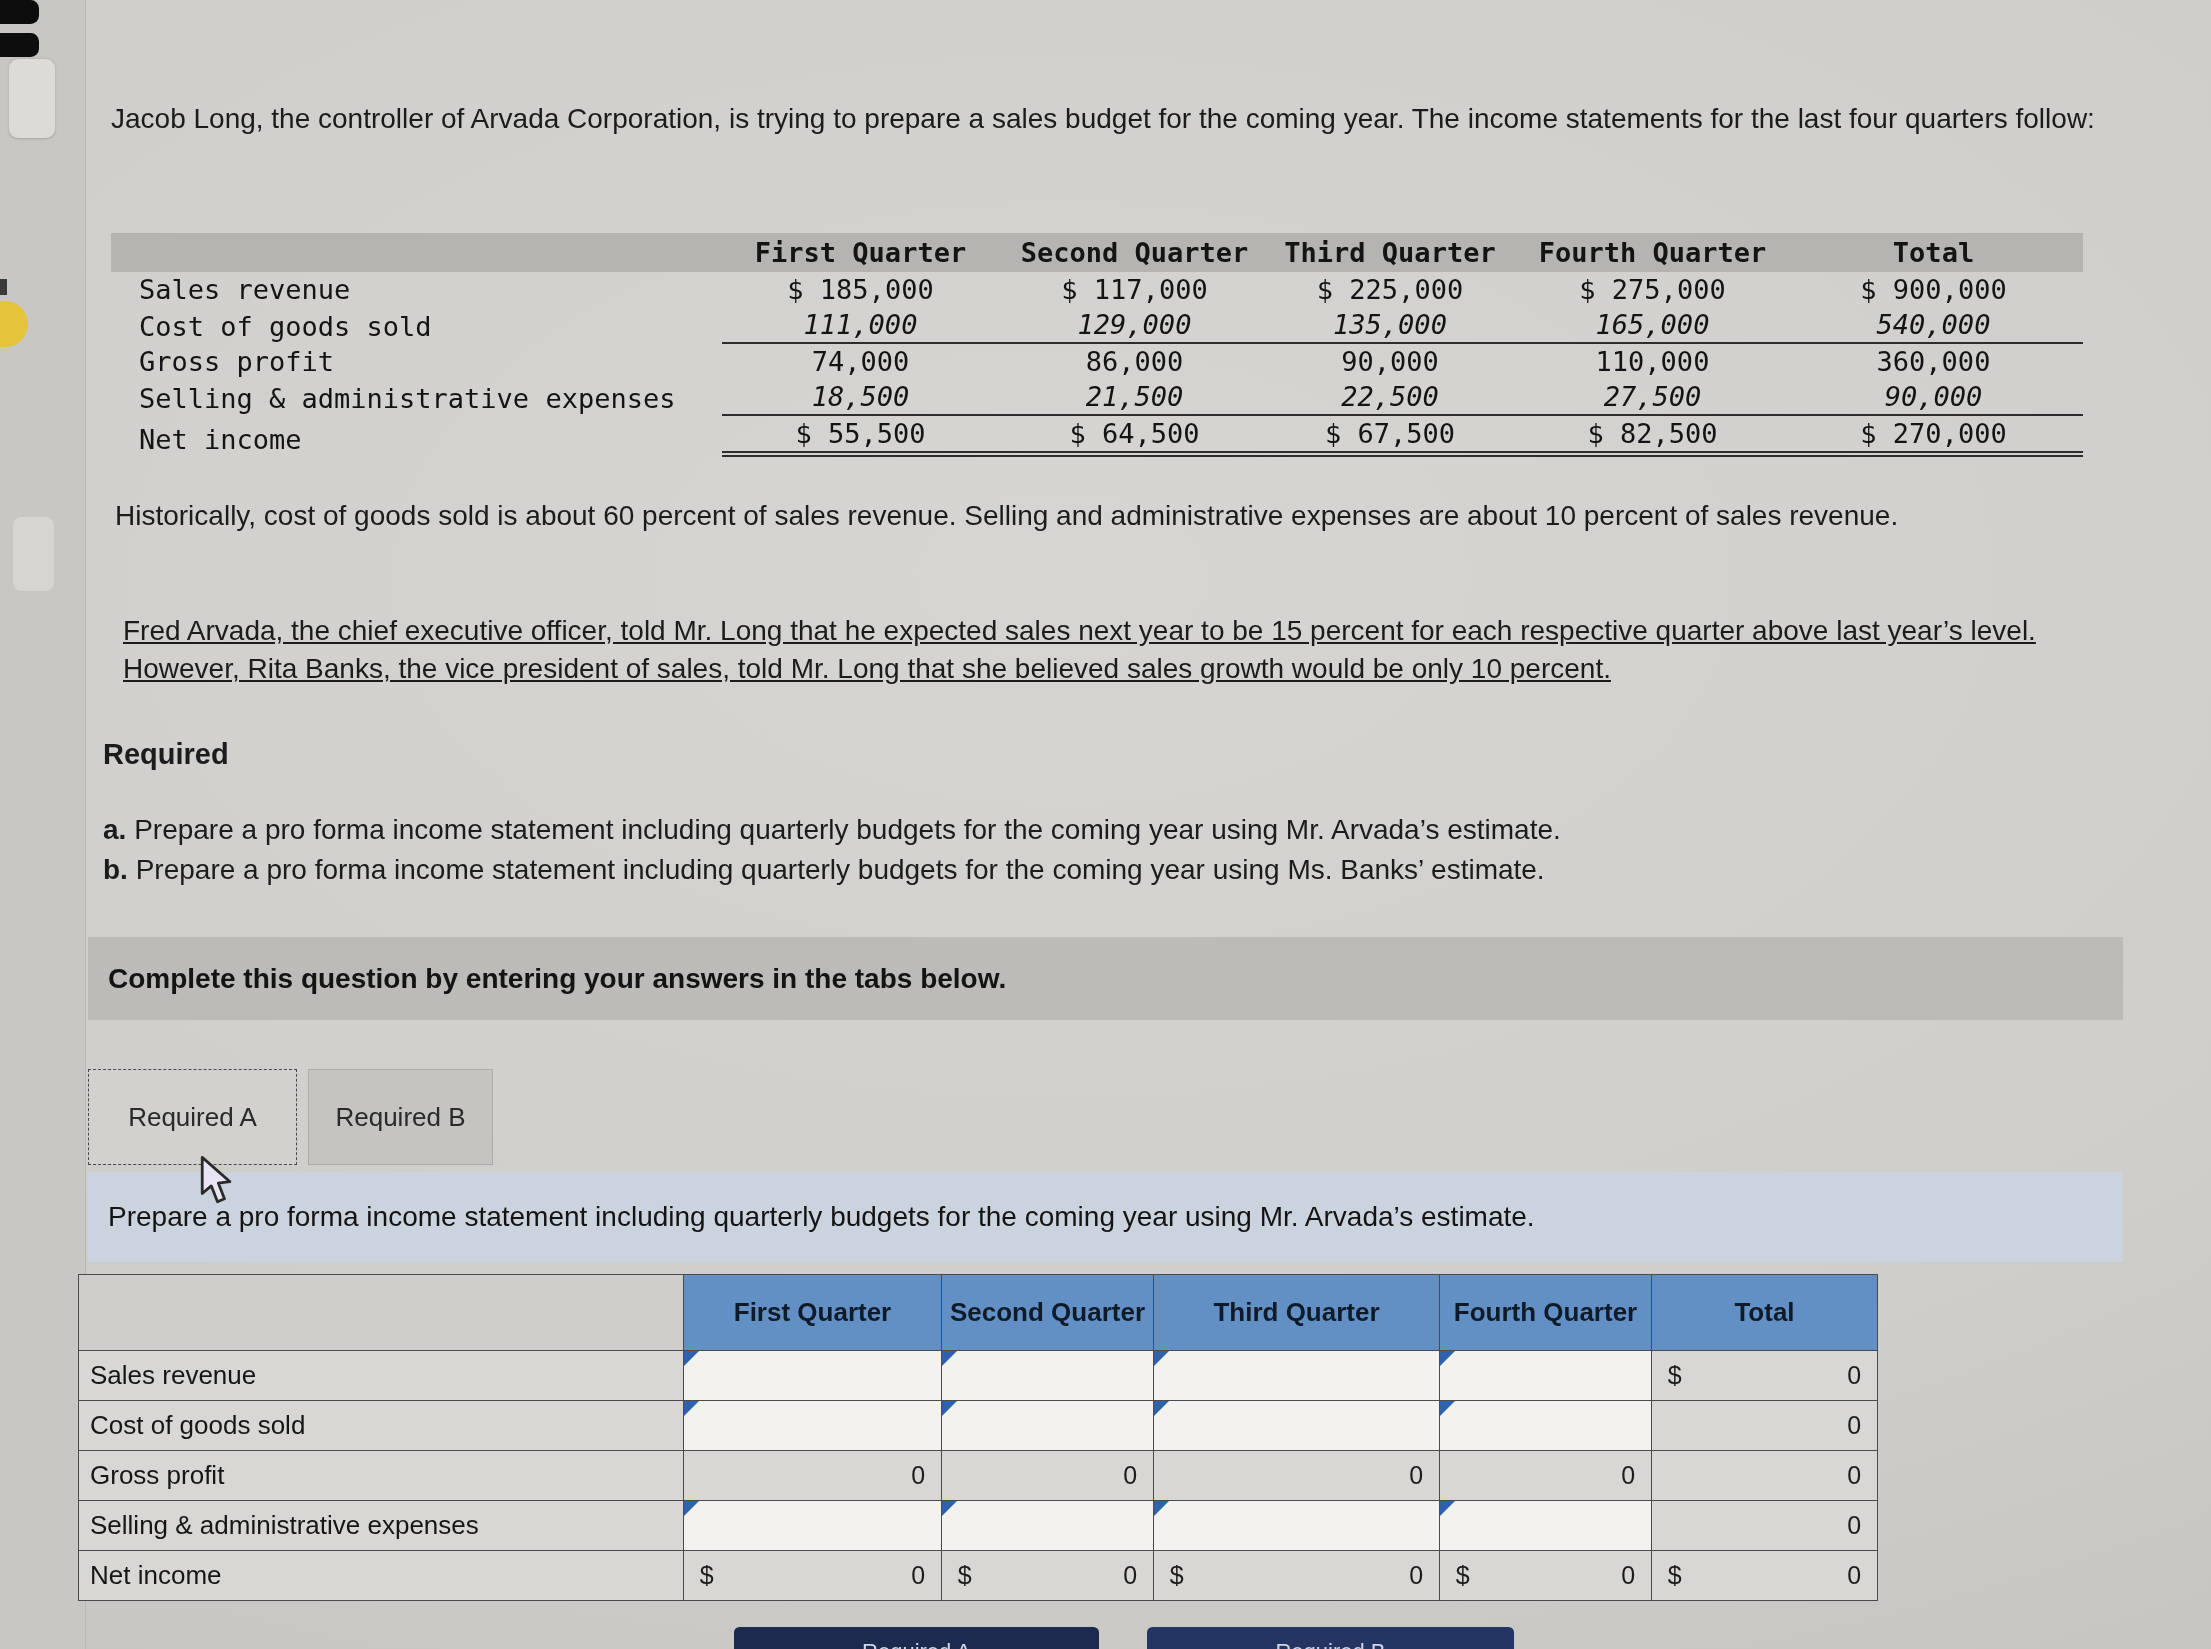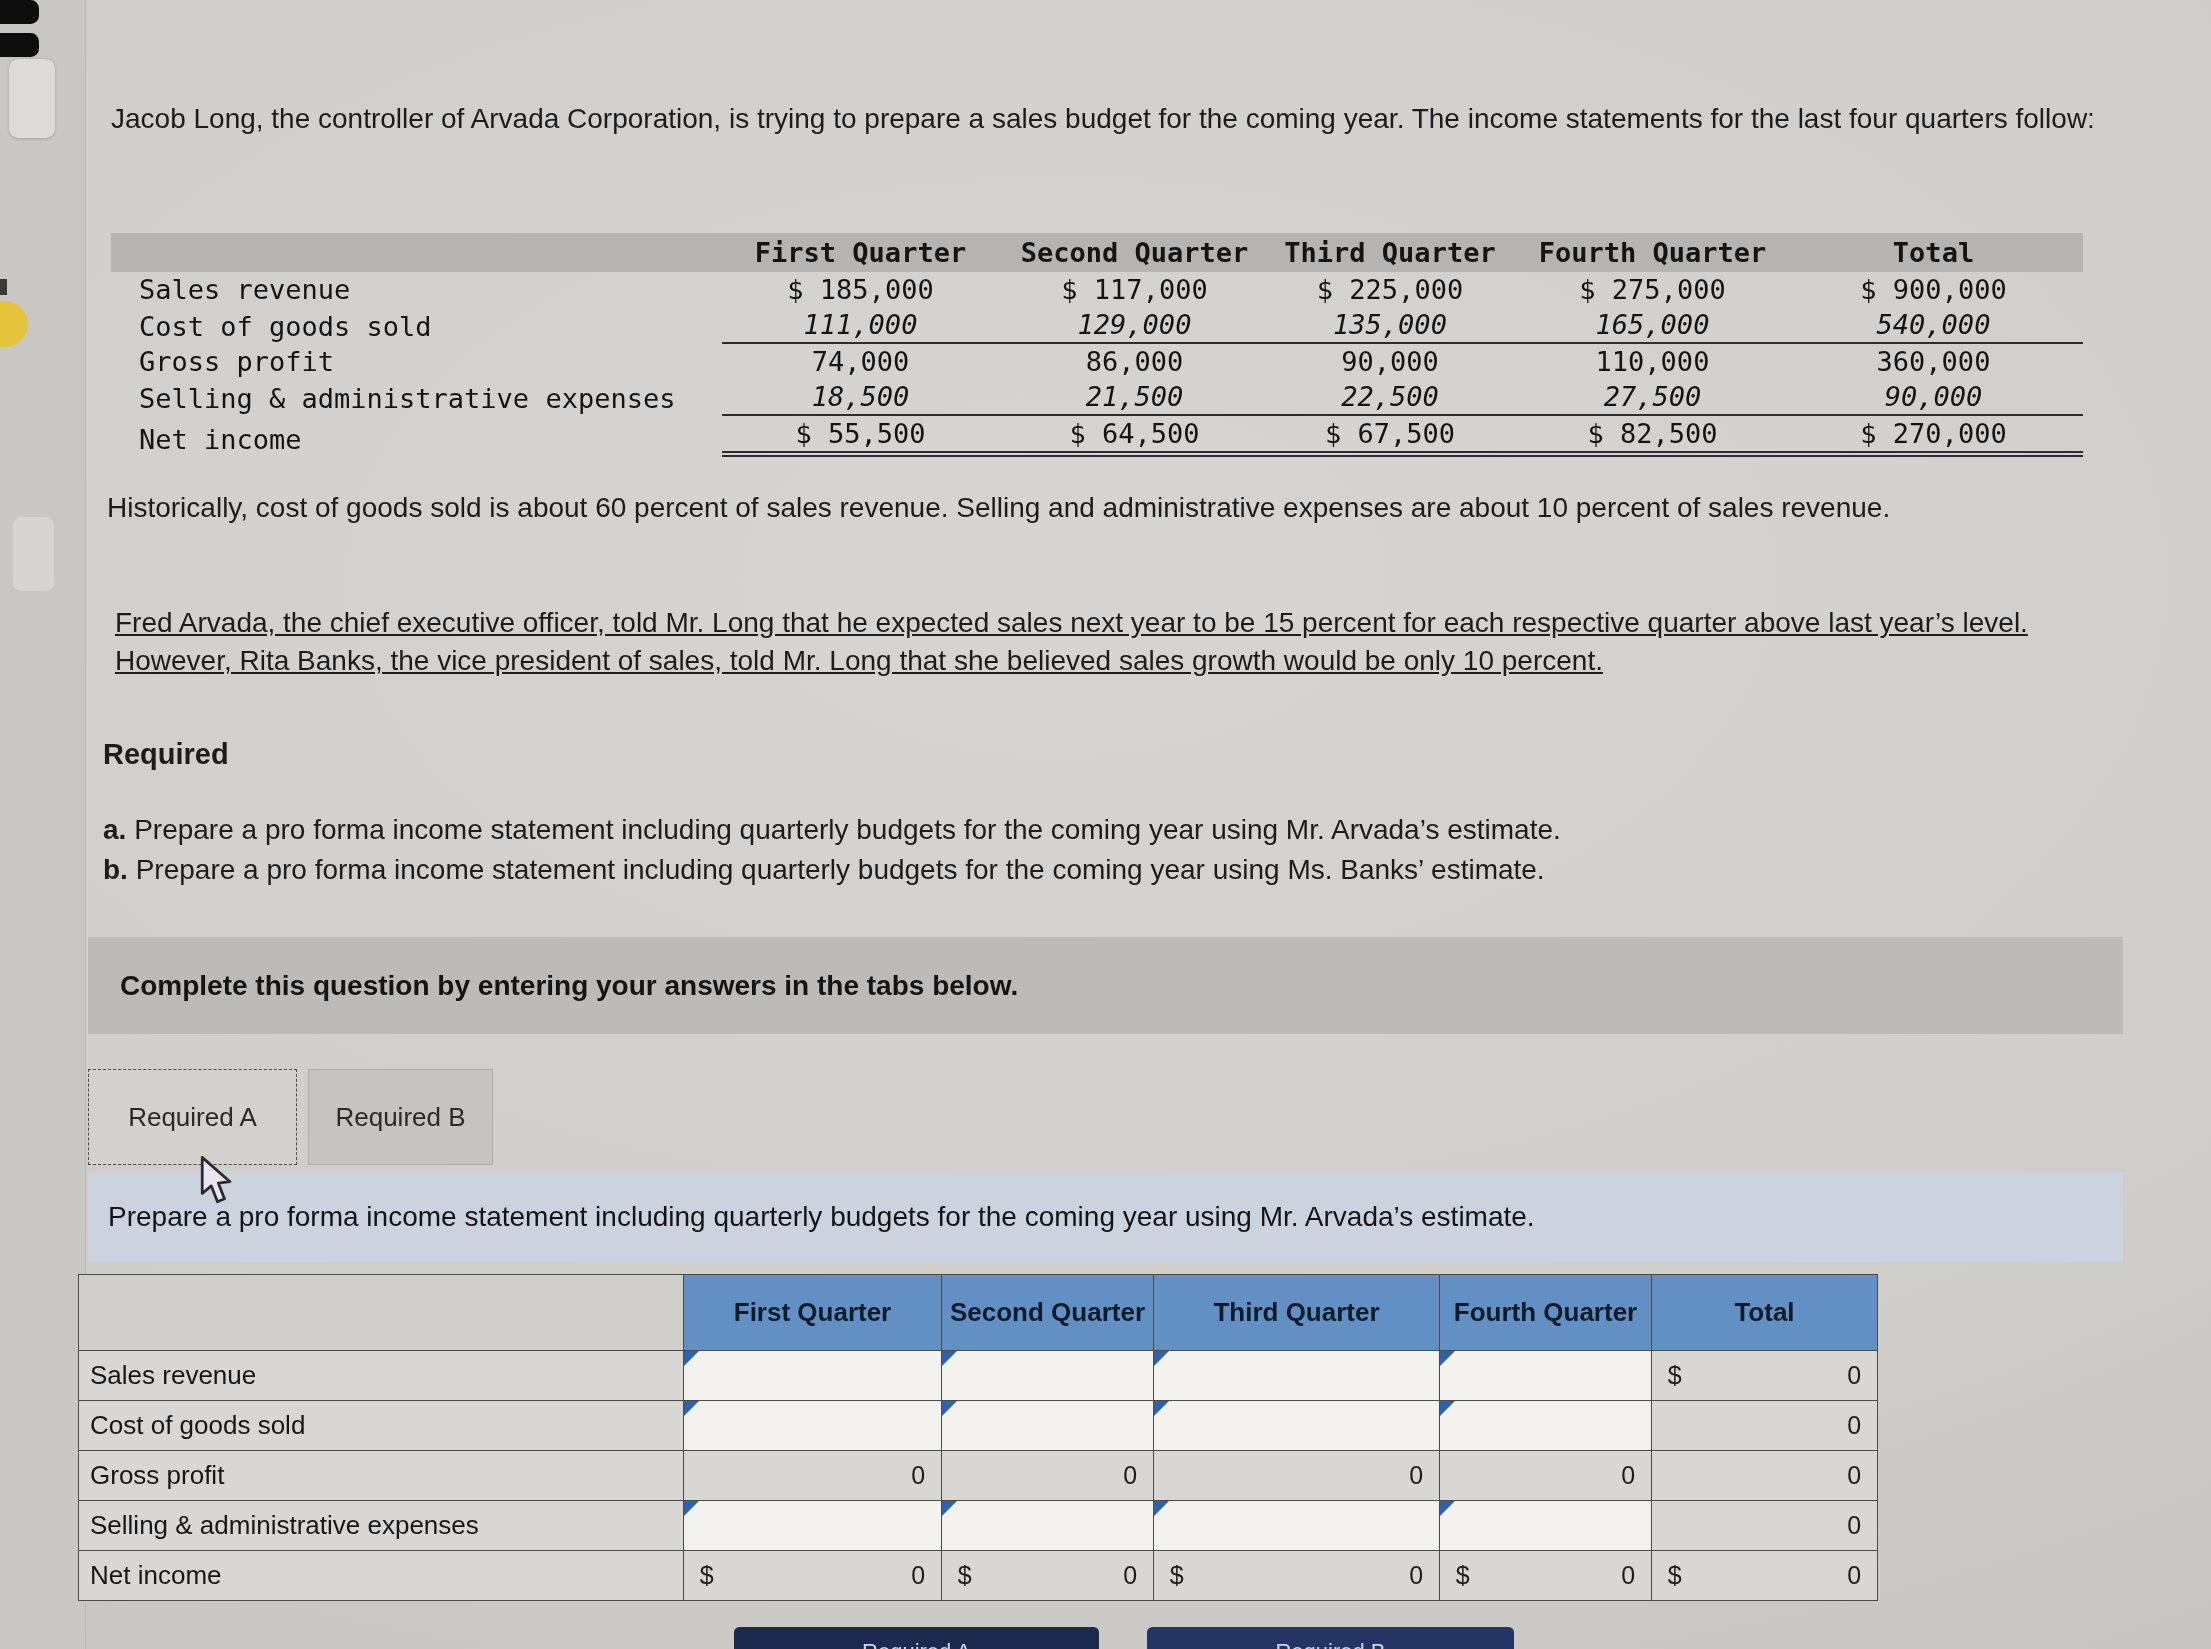--- a/index.html
+++ b/index.html
@@ -24,30 +24,30 @@
   .it-row{display:table-row;}
   .it-cell{display:table-cell;vertical-align:bottom;height:35px;line-height:35px;padding:0 11px 0 0;white-space:nowrap;}
   .it-head .it-cell{background:#b5b4b1;height:39px;line-height:39px;}
   .it-h{text-align:center;font-weight:bold;}
   .c-label{width:572px;padding-left:28px;text-align:left;}
   .c0{width:277px;}.c1{width:249px;}.c2{width:240px;}.c3{width:263px;}.c4{width:277px;}
   .it-num{text-align:center;}
   .u-single .it-num{border-bottom:2.8px solid #2d2d2d;font-style:italic;}
   .u-double .it-num{border-bottom:6.5px double #2d2d2d;}
 
-  .para{position:absolute;margin:4px;font-size:28px;line-height:38px;}
+  .para{position:absolute;margin:12px;font-size:28px;line-height:38px;}
   .p-hist{left:103px;top:485px;width:2044px;}
   .p-est{left:111px;top:600px;width:2017px;text-decoration:underline;}
   .req-head{position:absolute;left:103px;top:738px;margin:0;font-size:29px;font-weight:bold;}
   .required-list{position:absolute;left:103px;top:810px;width:1938px;}
   .req-item{font-size:28px;line-height:40px;}
   .req-marker{font-weight:bold;}
 
-  .banner{position:absolute;left:88px;top:937px;width:2035px;height:97px;background:#bcbbb8;
-    display:flex;align-items:center;padding-left:32px;box-sizing:border-box;font-size:28px;font-weight:bold;color:#141414;}
+  .banner{position:absolute;left:88px;top:937px;width:2035px;height:83px;background:#bcbbb8;
+    display:flex;align-items:center;padding-left:20px;box-sizing:border-box;font-size:28px;font-weight:bold;color:#141414;}
 
   .tabs{position:absolute;left:88px;top:1069px;height:100px;display:flex;gap:11px;}
   .tab{height:96px;display:flex;align-items:center;justify-content:center;font-size:26px;color:#2a2a2a;
     background:#c5c4c1;border:0.9px solid #adacaa;box-sizing:border-box;cursor:pointer;}
   .tab-a{width:209px;}
   .tab-b{width:185px;}
   .tab.active{background:#d2d1ce;border:1.8px dashed #4a4a4a;}
 
   .instruction{position:absolute;left:88px;top:1172px;width:2035px;height:90px;background:#cbd4de;
     display:flex;align-items:center;padding-left:20px;box-sizing:border-box;font-size:28px;color:#141414;}

